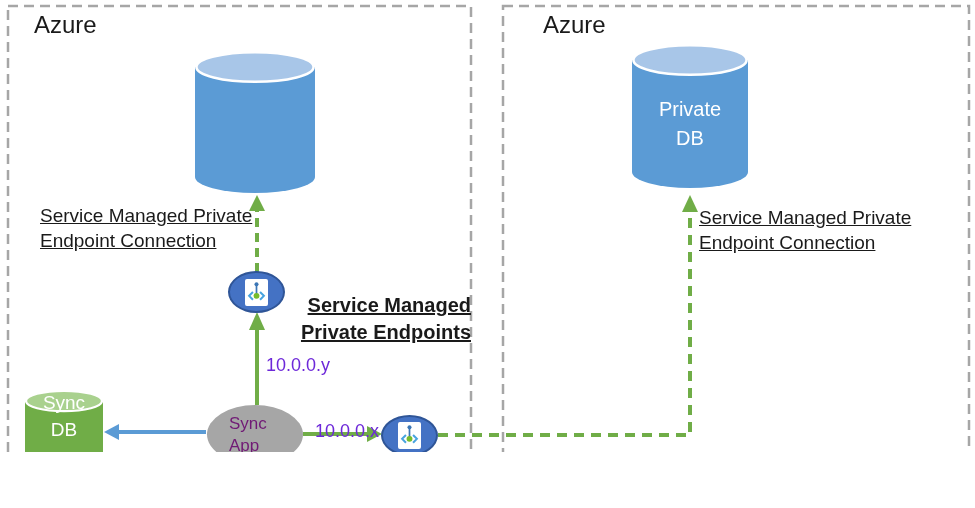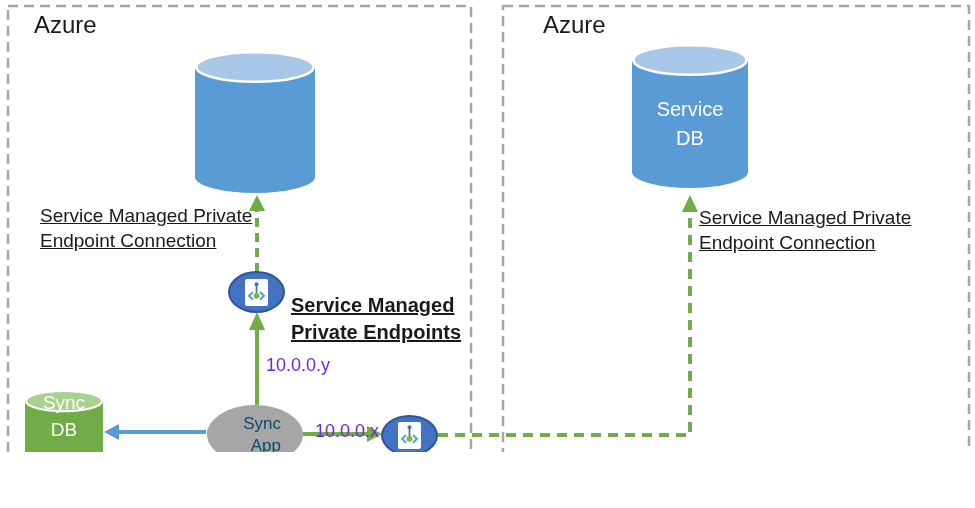--- a/index.html
+++ b/index.html
@@ -2,26 +2,26 @@
 <html><head>
 <meta charset="utf-8">
 <style>
   html,body{margin:0;padding:0;background:#fff;}
   .canvas{position:relative;width:975px;height:452px;background:#fff;overflow:hidden;
           font-family:"Liberation Sans", sans-serif;color:#1f1f1f;}
   .layer{position:absolute;left:0;top:0;}
   .abs{position:absolute;}
   .azure-label{position:absolute;font-size:24px;color:#1a1a1a;}
   .note{position:absolute;font-size:19px;line-height:25px;color:#1a1a1a;text-decoration:underline;}
-  .note.bold{font-weight:bold;font-size:20px;line-height:27px;text-align:left;}
+  .note.bold{font-weight:bold;font-size:20px;line-height:27px;text-align:right;}
   .ip{position:absolute;font-size:18px;color:#6d28d9;}
   .cyl-label{position:absolute;color:#fff;text-align:center;}
   .ellipse-node{position:absolute;border-radius:50%;display:flex;align-items:center;justify-content:center;}
   .sync-app{background:#A6A6A6;width:96px;height:59px;left:207px;top:405px;}
-  .sync-app .lbl{color:#0c4a6e;font-size:17px;line-height:22px;text-align:right;width:52px;}
+  .sync-app .lbl{color:#701a75;font-size:17px;line-height:22px;text-align:left;width:52px;}
   .endpoint{background:#4472C4;border:2.5px solid #2F5597;box-sizing:border-box;}
   .ep1{left:228px;top:271px;width:57px;height:42px;}
   .ep2{left:381px;top:415px;width:57px;height:41px;}
 </style>
 </head>
 <body>
 
 <div class="canvas">
 
   <svg class="layer" width="975" height="508" viewBox="0 0 975 508">
@@ -50,21 +50,21 @@
 
   <svg class="abs" style="left:195px;top:51px" width="120" height="143" viewBox="0 0 120 143">
     <path d="M0,16 L0,126 A60,16 0 0 0 120,126 L120,16 Z" fill="#5B9BD5"></path>
     <ellipse cx="60" cy="16" rx="58.6" ry="14.8" fill="#A8C6E8" stroke="#fff" stroke-width="2.6"></ellipse>
   </svg>
 
   <svg class="abs" style="left:632px;top:44px" width="116" height="145" viewBox="0 0 116 145">
     <path d="M0,16 L0,128 A58,16 0 0 0 116,128 L116,16 Z" fill="#5B9BD5"></path>
     <ellipse cx="58" cy="16" rx="56.6" ry="14.8" fill="#A8C6E8" stroke="#fff" stroke-width="2.6"></ellipse>
   </svg>
-  <div class="cyl-label" style="left:645px;top:95px;width:90px;font-size:20px;line-height:29px">Service DB</div>
+  <div class="cyl-label" style="left:645px;top:95px;width:90px;font-size:20px;line-height:29px">Private DB</div>
 
   <svg class="abs" style="left:25px;top:390px" width="78" height="92" viewBox="0 0 78 92">
     <path d="M0,11 L0,80 A39,11 0 0 0 78,80 L78,11 Z" fill="#70AD47"></path>
     <ellipse cx="39" cy="11" rx="38" ry="10.2" fill="#A9D18E" stroke="#fff" stroke-width="2.2"></ellipse>
   </svg>
   <div class="cyl-label" style="left:34px;top:389px;width:60px;font-size:19px;line-height:27px">Sync DB</div>
 
   <div class="ellipse-node sync-app">
     <div class="lbl">Sync App</div>
   </div>

